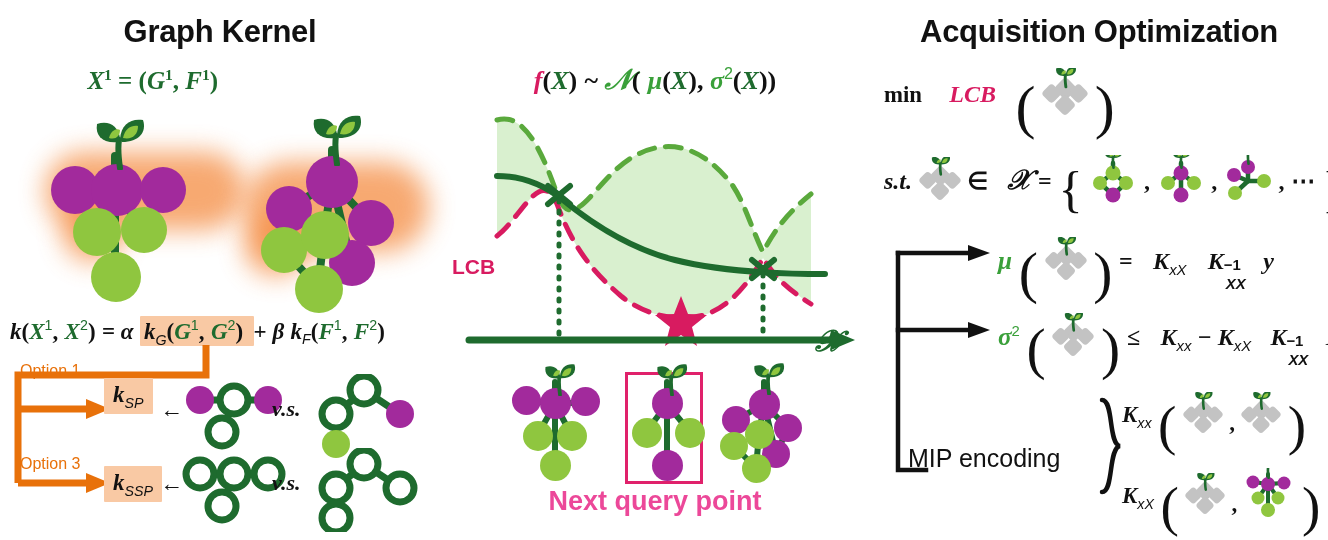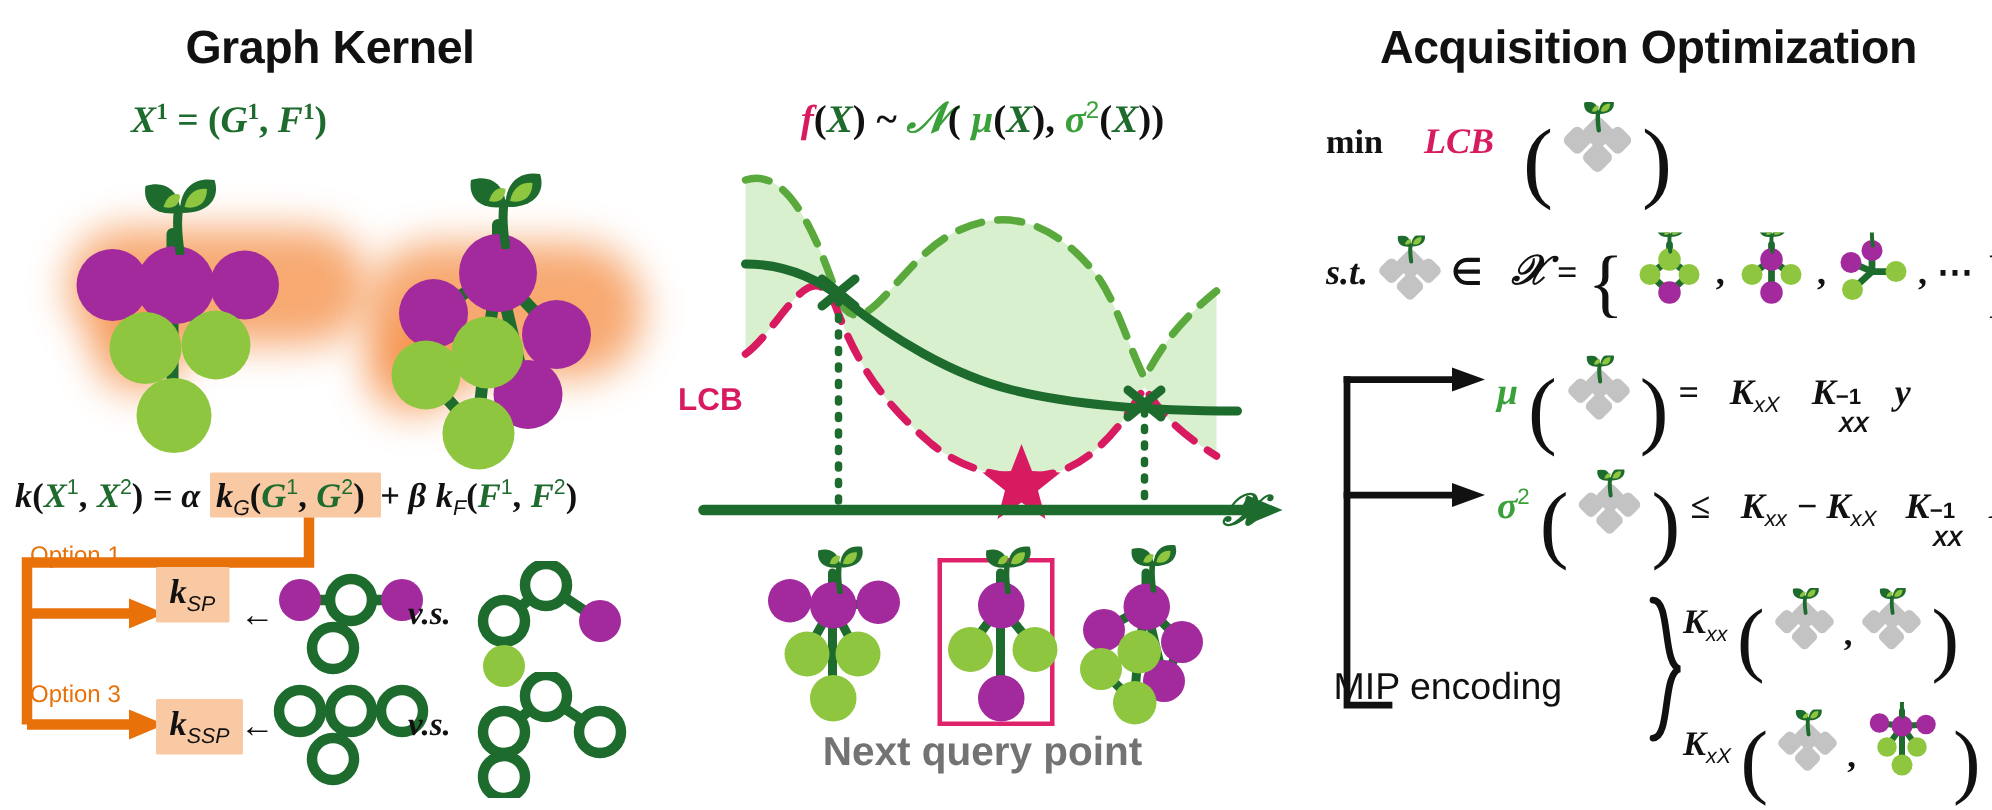--- a/index.html
+++ b/index.html
@@ -56,29 +56,29 @@
 
   
   #eq-gp{position:absolute;left:0;right:0;top:64px;text-align:center;font-size:26px;}
   #gpplot{position:absolute;left:5px;top:108px;width:420px;height:260px;}
   #lcb-label{position:absolute;left:12px;top:255px;font-size:21px;color:#d81b60;
              font-weight:600;}
   #x-axis-label{position:absolute;left:375px;top:324px;font-size:30px;}
   #queryrect{position:absolute;left:625px;top:372px;width:78px;height:112px;
              border:3.5px solid #e0216b;box-sizing:border-box;}
   #nextquery{position:absolute;left:0;right:0;top:486px;text-align:center;
-             font-size:27px;font-weight:700;color:#737373;}
+             font-size:27px;font-weight:700;color:#ec4899;}
 
   
   .rrow{position:absolute;white-space:nowrap;}
   #acq-min{left:14px;top:68px;font-size:24px;}
   #acq-st{left:14px;top:155px;font-size:24px;}
   #acq-mu{left:128px;top:237px;font-size:24px;}
   #acq-sig{left:128px;top:313px;font-size:24px;}
-  #acq-mip{left:19px;top:444px;font-size:25px;font-weight:400;}
+  #acq-mip{left:38px;top:444px;font-size:25px;font-weight:400;}
   #acq-kxx{left:252px;top:392px;font-size:23px;}
   #acq-kxX{left:252px;top:468px;font-size:23px;}
   #brackets{position:absolute;left:0;top:0;width:458px;height:540px;
             pointer-events:none;}
   .paren{font-family:"Liberation Serif",serif;font-weight:400;font-style:normal;}
   .inlinemol{display:inline-block;position:relative;vertical-align:middle;}
 </style>
 </head>
 <body>
 

